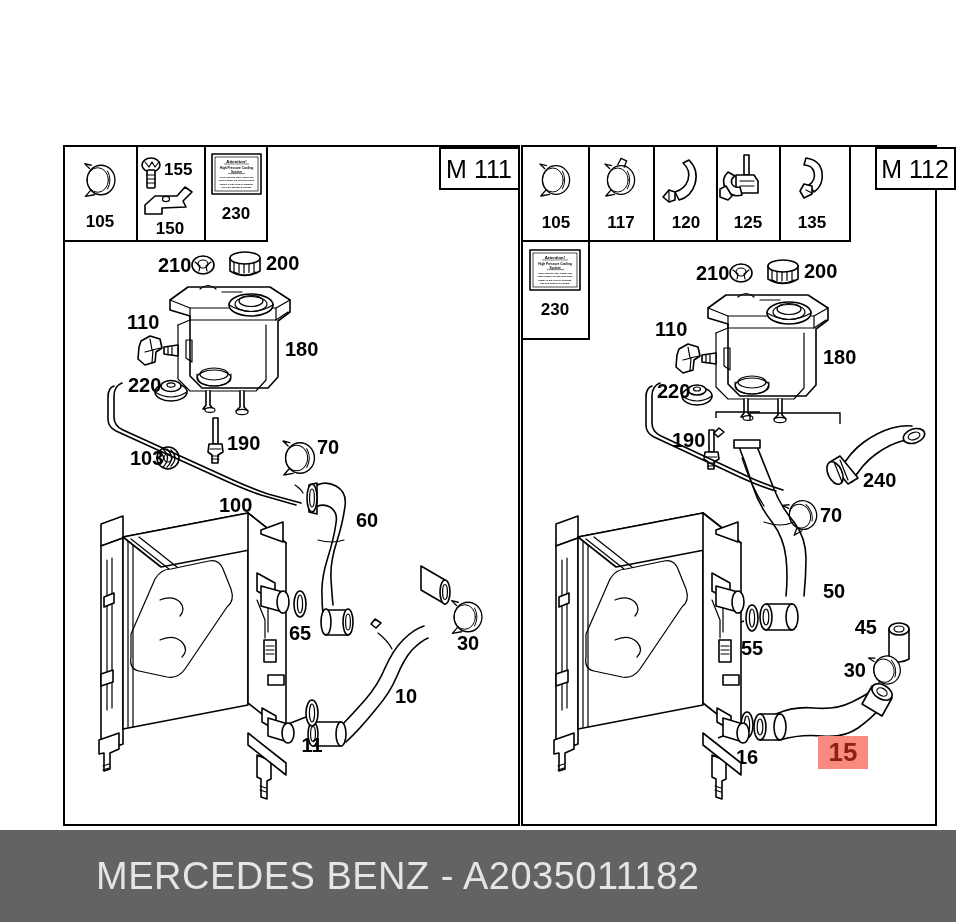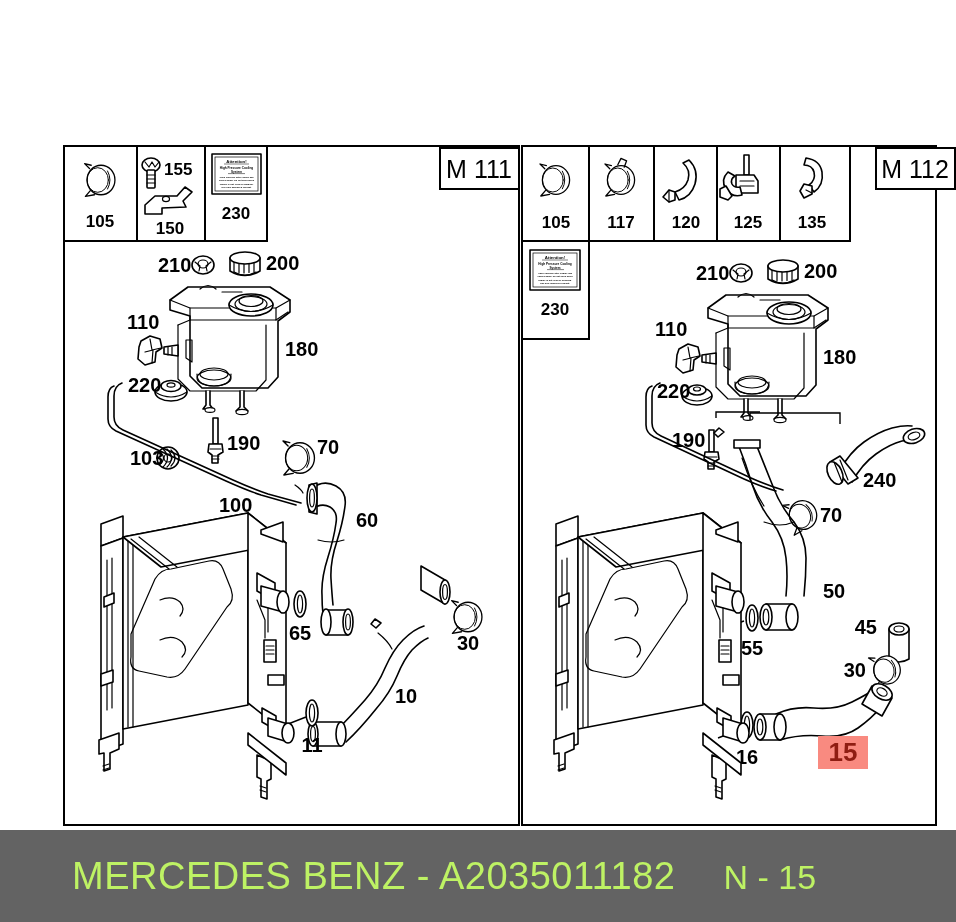--- a/index.html
+++ b/index.html
@@ -39,22 +39,22 @@
     top: 830px;
     width: 956px;
     height: 92px;
     background: #636363;
     display: flex;
     align-items: center;
   }
   .footer-inner {
     display: flex;
     align-items: baseline;
-    margin-left: 72px;
-    color: #bef264;
+    margin-left: 96px;
+    color: #e5e5e5;
     white-space: nowrap;
   }
   .footer-title {
     font-size: 38px;
     font-weight: 400;
     letter-spacing: 0.5px;
     font-family: "Liberation Sans", sans-serif;
   }
   .footer-page {
     font-size: 34px;
@@ -578,17 +578,16 @@
     </svg>
 
     <div class="hl-box" style="left:818px; top:736px; width:50px; height:33px;">
       <span>15</span>
     </div>
   </div>
 
   <div class="footer">
     <div class="footer-inner">
       <span class="footer-title">MERCEDES BENZ - A2035011182</span>
-      <span class="footer-page">N - 15</span>
     </div>
   </div>
 
 </div>
 
 </body></html>

